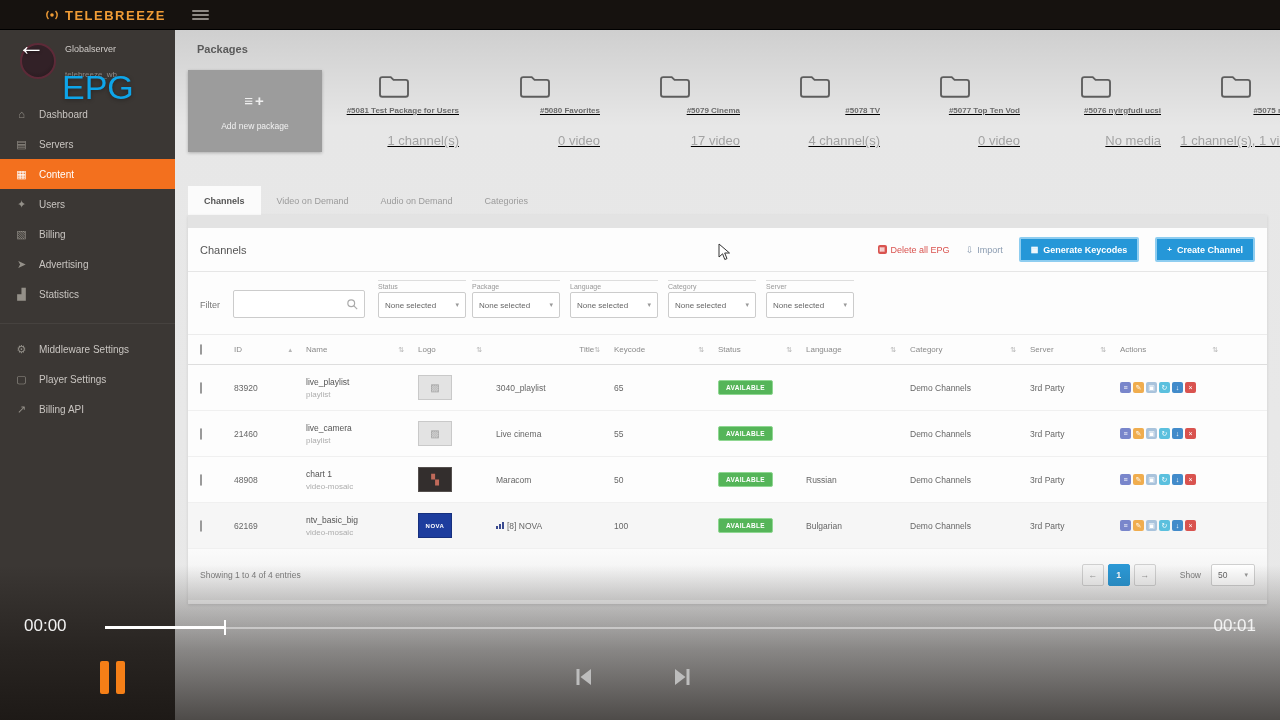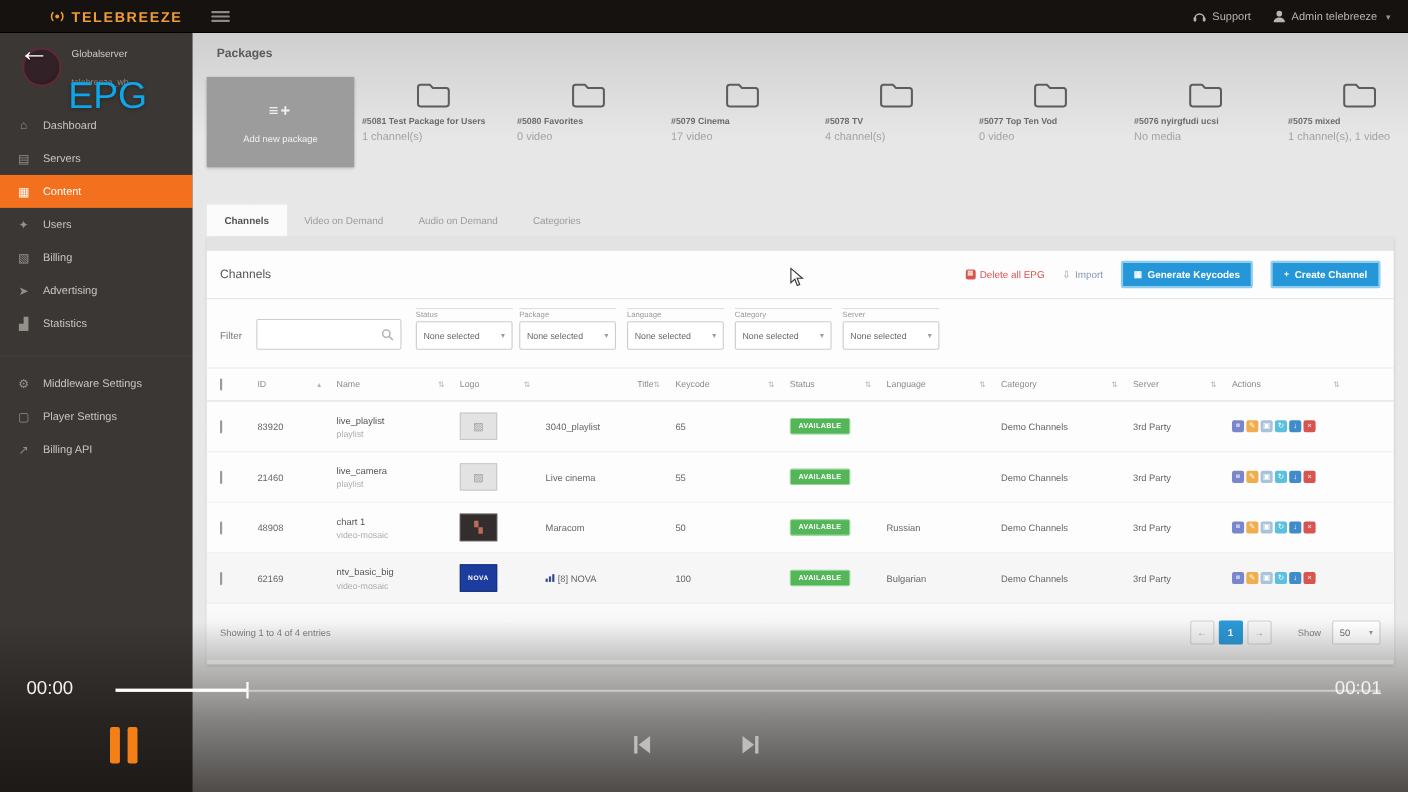--- a/index.html
+++ b/index.html
@@ -30,24 +30,24 @@
   .menu-sep { margin-top:14px; border-top:1px solid #46423f; padding-top:10px; }
 
   
   .main { position:absolute; left:175px; top:30px; width:1105px; height:690px;
           background:linear-gradient(180deg,#cfcfcf 0%,#e7e7e7 14%,#e9e9e9 100%); }
   .pk-head { position:absolute; left:22px; top:13px; font-size:11px; font-weight:bold; color:#5a5a5a; }
   .add-card { position:absolute; left:13px; top:40px; width:134px; height:82px; background:#9c9c9c;
               box-shadow:0 1px 3px rgba(0,0,0,.25); display:flex; flex-direction:column; align-items:center; justify-content:center; gap:12px; cursor:pointer; }
   .add-card .plus-glyph { color:#efefef; font-size:15px; font-weight:bold; letter-spacing:2px; }
   .add-card .add-label { color:#f2f2f2; font-size:8.5px; }
-  .pkg { position:absolute; top:42px; width:130px; height:100px; text-align:left; cursor:pointer; }
+  .pkg { position:absolute; top:42px; width:130px; height:100px; text-align:right; cursor:pointer;text-decoration:underline; }
   .pkg svg { display:block; margin:0 auto 6px auto; }
   .pkg-name { font-size:8px; font-weight:bold; color:#6b6b6b; line-height:10px; }
-  .pkg-meta { font-size:10px; color:#a3a3a3; margin-top:3px; }
+  .pkg-meta { font-size:13px; color:#a3a3a3; margin-top:17px; }
 
   
   .tabs { position:absolute; left:13px; top:156px; height:29px; display:flex; font-size:9px; color:#9b9b9b; }
   .tab { padding:0 16px; display:flex; align-items:center; cursor:pointer; }
   .tab.active { background:#fbfbfb; color:#555; font-weight:bold; }
 
   
   .panel { position:absolute; left:13px; top:185px; width:1079px; height:389px; background:#e3e3e3; box-shadow:0 1px 3px rgba(0,0,0,.12); }
   .panel-white { position:absolute; left:0; top:13px; width:1079px; height:376px; background:#fdfdfd; }
   .p-header { height:44px; border-bottom:1px solid #e6e6e6; display:flex; align-items:center; padding:0 12px; }
@@ -132,38 +132,20 @@
         <circle cx="9" cy="9" r="2" fill="#f09c36"></circle>
         <path d="M5 4.5a6.5 6.5 0 0 0 0 9 M13 4.5a6.5 6.5 0 0 1 0 9" stroke="#f09c36" fill="none" stroke-width="1.6"></path>
       </svg>
       <span>TELEBREEZE</span>
     </div>
     <div class="hamburger">
         <i></i>
         <i></i>
         <i></i>
       </div>
-    <div class="tb-right">
-      <div class="tb-item">
-        <svg width="13" height="12" viewBox="0 0 14 12">
-          <path d="M2.5 8a4.5 4.5 0 0 1 9 0" fill="none" stroke="#b9b5b2" stroke-width="1.4"></path>
-          <rect x="1.2" y="6.8" width="2.6" height="4" rx="1" fill="#b9b5b2"></rect>
-          <rect x="10.2" y="6.8" width="2.6" height="4" rx="1" fill="#b9b5b2"></rect>
-        </svg>
-        <span>Support</span>
-      </div>
-      <div class="tb-item">
-        <svg width="12" height="12" viewBox="0 0 14 14">
-          <circle cx="7" cy="4" r="3" fill="#b9b5b2"></circle>
-          <path d="M1 13a6 5 0 0 1 12 0 z" fill="#b9b5b2"></path>
-        </svg>
-        <span>Admin telebreeze</span>
-        <span class="tb-caret">▾</span>
-      </div>
-    </div>
   </div>
 
   <aside class="sidebar">
     <div class="user">
       <div class="avatar"></div>
       <div>
         <div class="user-name">Globalserver</div>
         <div class="user-role">telebreeze_wb</div>
       </div>
     </div>

